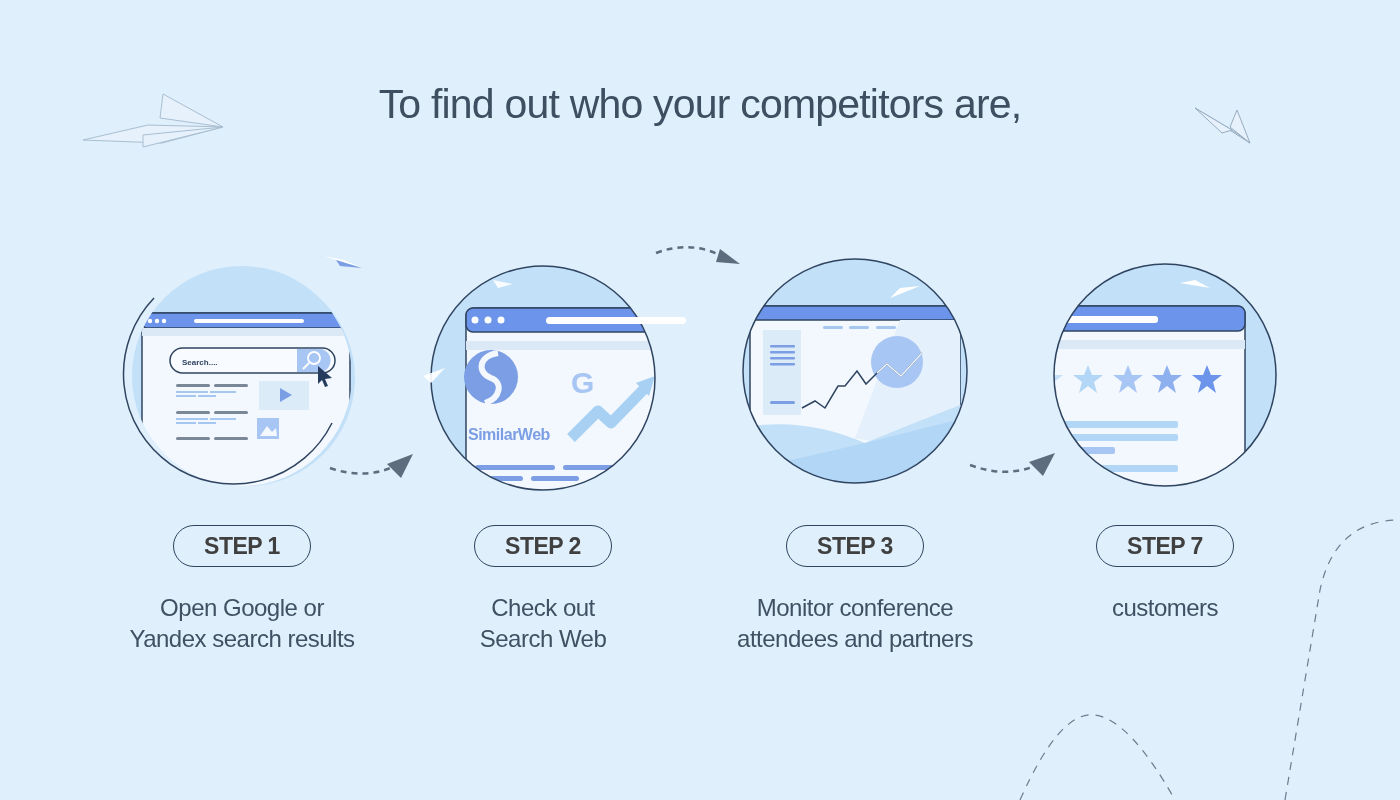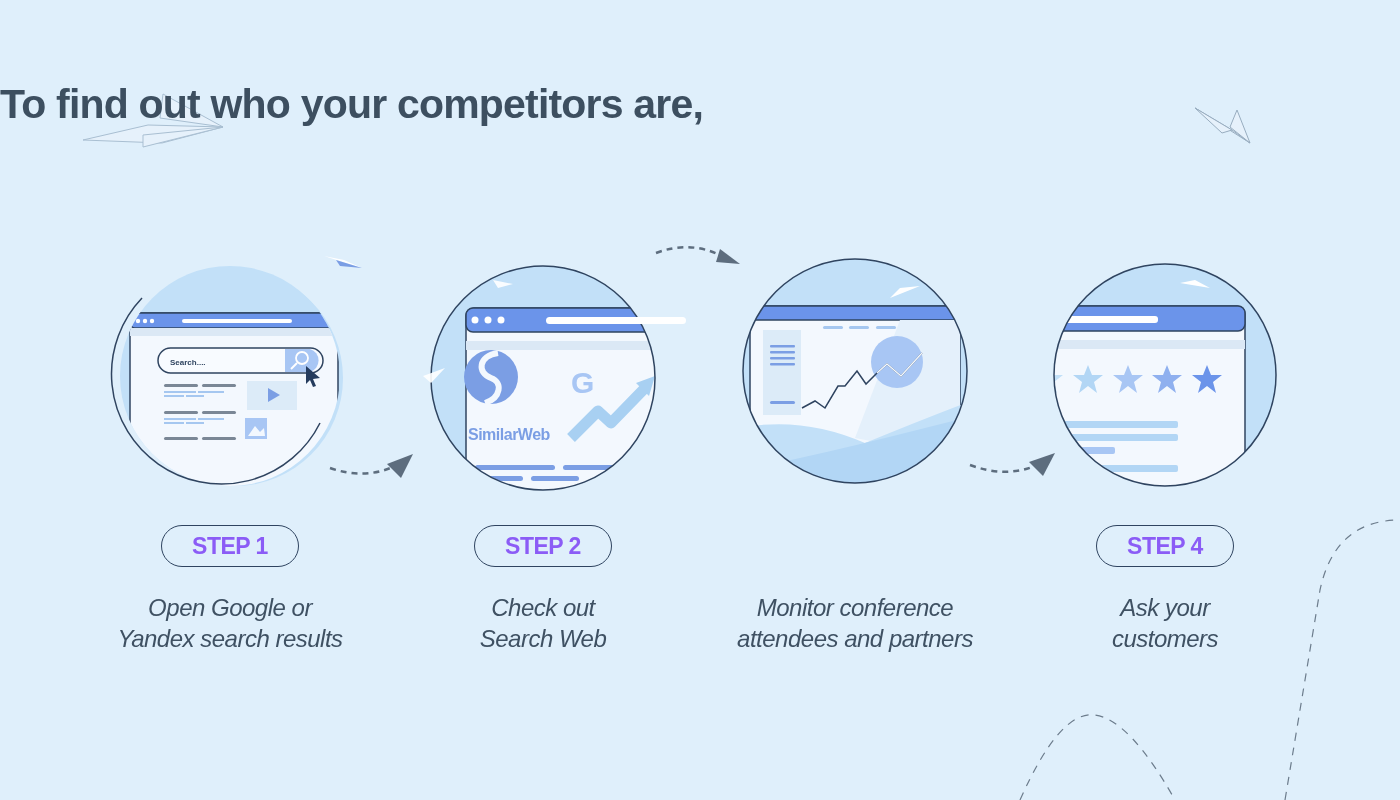--- a/index.html
+++ b/index.html
@@ -6,22 +6,23 @@
     html, body { width: 1400px; height: 800px; overflow: hidden; }
     body {
       background: #dfeffb;
       font-family: "Liberation Sans", "DejaVu Sans", sans-serif;
       position: relative;
       color: #3f5163;
     }
     .title {
       position: absolute;
       left: 0; top: 76px; width: 1400px;
+      text-align: center;
       font-size: 41px;
-      font-weight: bold;
+      font-weight: normal;
       line-height: 56px;
       color: #3d4f60;
       letter-spacing: -0.8px;
     }
     .title span { display: block; }
     .deco { position: absolute; }
     .step {
       position: absolute;
       top: 258px;
       width: 300px;
@@ -37,35 +38,34 @@
       top: 267px;
       left: 50%;
       transform: translateX(-50%);
       width: 138px;
       height: 42px;
       border: 1.5px solid #2f4460;
       border-radius: 21px;
       font-size: 23px;
       font-weight: bold;
       line-height: 40px;
-      color: #8b5cf6;
+      color: #404040;
       letter-spacing: -0.5px;
       text-align: center;
     }
     .desc {
       position: absolute;
       top: 334px;
       left: -20px;
       width: 340px;
       font-size: 24px;
       line-height: 31px;
       color: #3f5163;
       letter-spacing: -0.5px;
       text-align: center;
-      font-style: italic;
     }
     .desc span { display: block; }
     svg { display: block; }
   </style>
 </head>
 <body>
 
 <svg class="deco" style="left:80px;top:85px" width="150" height="65" viewBox="0 0 150 65">
   <g fill="#e6f1fb" stroke="#a9bfd2" stroke-width="1">
     <polygon points="3,55 68,40 143,42 82,58"></polygon>
@@ -96,21 +96,21 @@
 <svg class="deco" style="left:965px;top:450px" width="100" height="35" viewBox="0 0 100 35">
   <path d="M5,15 Q40,28 70,16" fill="none" stroke="#5d6d7e" stroke-width="2.5" stroke-dasharray="6,5"></path>
   <polygon points="90,3 64,12 78,26" fill="#5d6d7e"></polygon>
 </svg>
 
 <svg class="deco" style="left:1000px;top:510px" width="400" height="290" viewBox="0 0 400 290">
   <path d="M20,290 Q60,200 95,205 Q130,210 175,290" fill="none" stroke="#6c7c8c" stroke-width="1.2" stroke-dasharray="8,7"></path>
   <path d="M285,290 Q305,170 320,80 Q335,10 400,10" fill="none" stroke="#6c7c8c" stroke-width="1.2" stroke-dasharray="8,7"></path>
 </svg>
 
-<div class="step" style="left:80px">
+<div class="step" style="left:92px">
   <div class="illus">
     <svg width="300" height="240" viewBox="0 0 300 240">
       <defs>
           <clipPath id="c1">
             <circle cx="150" cy="118" r="110"></circle>
           </clipPath>
         </defs>
       <circle cx="155" cy="120" r="108" fill="#c2e0f8"></circle>
       <g clip-path="url(#c1)">
         <rect x="0" y="0" width="300" height="240" fill="#c2e0f8"></rect>
@@ -230,20 +230,21 @@
         <circle cx="192" cy="104" r="26" fill="#a8c6f4"></circle>
         <polyline points="97,150 110,143 120,150 133,128 140,128 152,113 161,126 172,115 182,106 196,118 217,95" fill="none" stroke="#2f4460" stroke-width="1.5"></polyline>
         <polyline points="172,115 182,106 196,118 217,95" fill="none" stroke="#f3f8fe" stroke-width="1.5"></polyline>
         <path d="M0,180 Q80,150 160,185 Q220,160 300,130 L300,240 L0,240 Z" fill="#c2e0f8"></path>
         <path d="M0,220 Q100,200 180,180 Q240,165 300,150 L300,240 L0,240 Z" fill="#b2d6f5"></path>
       </g>
       <circle cx="150" cy="113" r="112" fill="none" stroke="#2f4460" stroke-width="1.5"></circle>
       <polygon points="185,40 215,28 195,30" fill="#fff"></polygon>
     </svg>
   </div>
+  <div class="badge">STEP 3</div>
   <div class="desc">
     <span>Monitor conference</span>
     <span>attendees and partners</span>
   </div>
 </div>
 
 <div class="step" style="left:1015px">
   <div class="illus">
     <svg width="300" height="240" viewBox="0 0 300 240">
       <defs>
@@ -266,23 +267,22 @@
         </g>
         <rect x="35" y="163" width="128" height="7" rx="2" fill="#b2d6f5"></rect>
         <rect x="35" y="176" width="128" height="7" rx="2" fill="#b2d6f5"></rect>
         <rect x="35" y="189" width="65" height="7" rx="2" fill="#a8c6f4"></rect>
         <rect x="35" y="207" width="128" height="7" rx="2" fill="#b2d6f5"></rect>
       </g>
       <circle cx="150" cy="117" r="111" fill="none" stroke="#2f4460" stroke-width="1.5"></circle>
       <polygon points="165,25 195,30 180,22" fill="#fff"></polygon>
     </svg>
   </div>
-  <div class="badge">STEP 4</div>
-  <div class="desc">
-    <span>Ask your</span>
+  <div class="badge">STEP 7</div>
+  <div class="desc">
     <span>customers</span>
   </div>
 </div>
 
 <svg class="deco" style="left:322px;top:252px" width="45" height="20" viewBox="0 0 45 20">
   <polygon points="2,4 40,16 22,8" fill="#fff"></polygon>
   <polygon points="14,8 40,16 18,14" fill="#7b9ee4"></polygon>
 </svg>
 
 </body></html>

